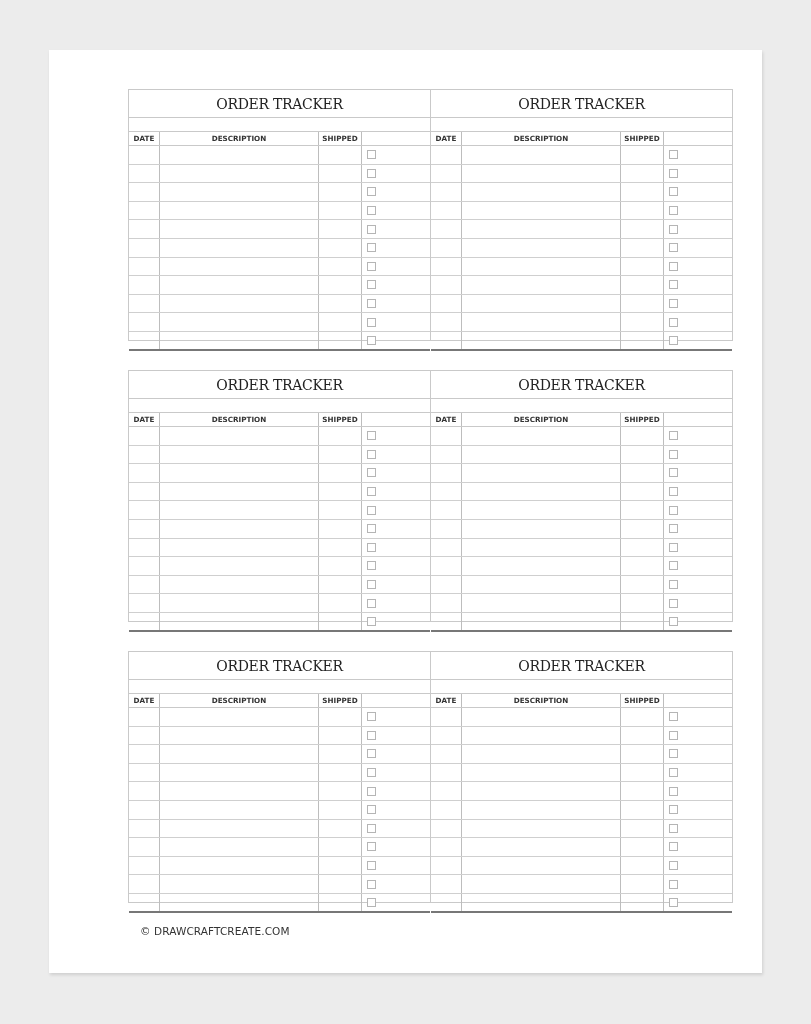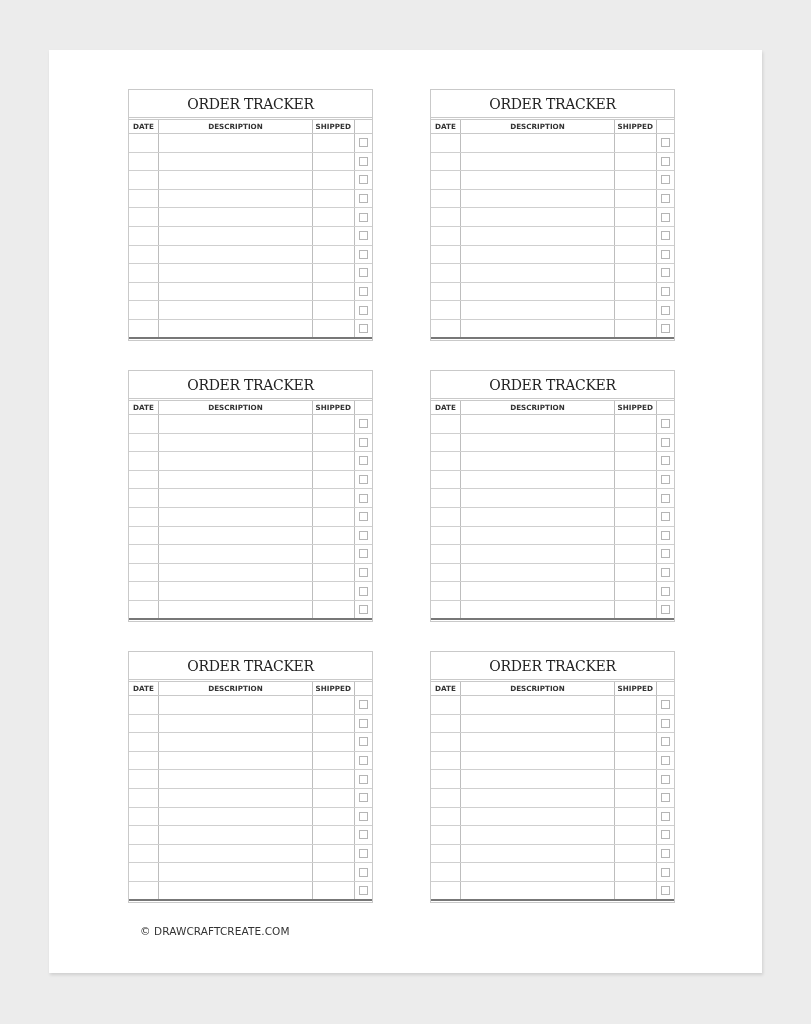--- a/index.html
+++ b/index.html
@@ -1,20 +1,20 @@
 <!DOCTYPE html>
 <html><head>
 <meta charset="utf-8">
 <style>
   html,body{margin:0;padding:0;}
   body{width:811px;height:1024px;background:#ececec;position:relative;overflow:hidden;font-family:"DejaVu Sans",sans-serif;}
   .paper{position:absolute;left:49px;top:50px;width:713px;height:923px;background:#fff;box-shadow:1px 2px 3px rgba(0,0,0,0.12);}
-  .card{position:absolute;width:245px;height:252px;box-sizing:border-box;border:1px solid #c9c9c9;background:#fff;}
+  .card{position:absolute;width:303px;height:252px;box-sizing:border-box;border:1px solid #c9c9c9;background:#fff;}
   .title{height:27px;line-height:29px;text-align:center;font-family:"DejaVu Serif",serif;font-size:14px;color:#222;letter-spacing:-0.3px;border-bottom:1px solid #c9c9c9;}
-  .hdr{display:flex;height:13px;margin-top:1px;border-top:1px solid #c9c9c9;border-bottom:1px solid #c9c9c9;font-size:7.2px;color:#333;font-weight:bold;}
+  .hdr{display:flex;height:13px;margin-top:13px;border-top:1px solid #c9c9c9;border-bottom:1px solid #c9c9c9;font-size:7.2px;color:#333;font-weight:bold;}
   .hdr span,.row span{box-sizing:border-box;border-right:1px solid #bdbdbd;}
   .hdr span{line-height:13px;text-align:center;}
   .c1{width:31px;}
   .c2{width:159px;}
   .c3{width:43px;}
   .c4{width:18px;border-right:none !important;}
   .rows{}
   .row{display:flex;height:18.6px;box-sizing:border-box;border-bottom:1px solid #cfcfcf;}
   .row:last-child{border-bottom:2px solid #777;}
   .row .c4{display:flex;align-items:center;justify-content:center;}

